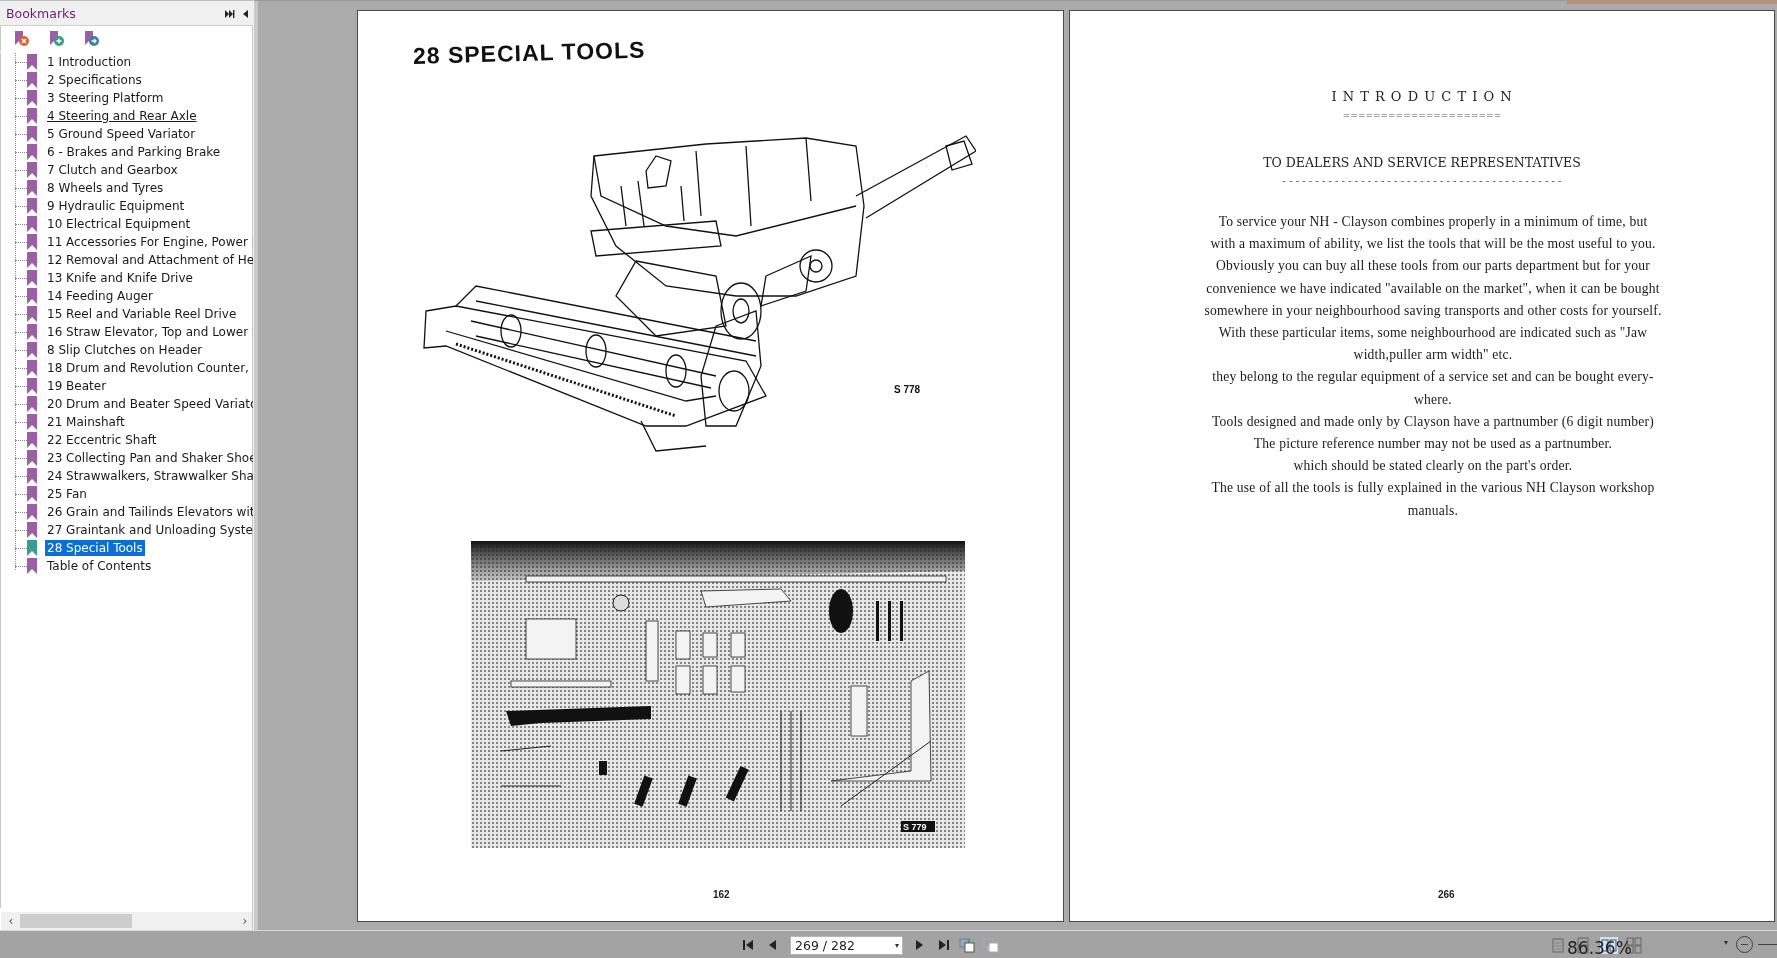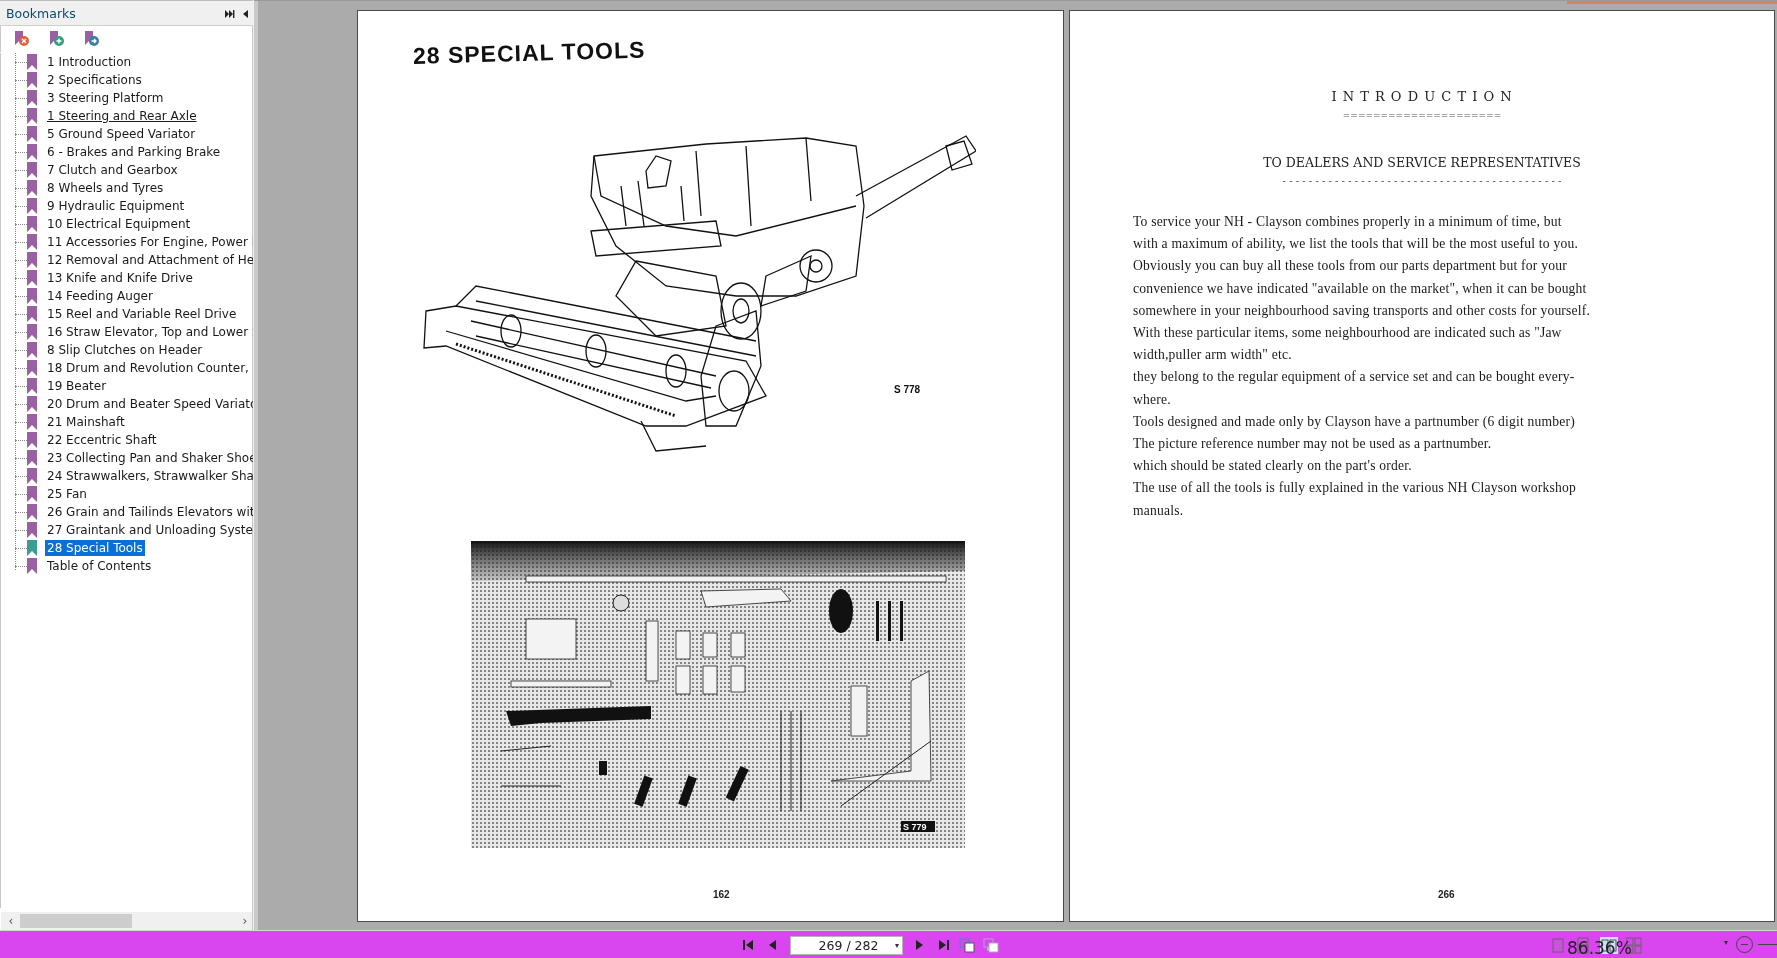--- a/index.html
+++ b/index.html
@@ -2,21 +2,21 @@
 <html><head>
 <meta charset="utf-8">
 <style>
   * { box-sizing: border-box; margin: 0; padding: 0; }
   html, body { width: 1777px; height: 958px; overflow: hidden; background: #f0f0f0; font-family: "DejaVu Sans", "Liberation Sans", sans-serif; }
   #app { position: relative; width: 1777px; height: 958px; }
 
   
   #sidebar { position: absolute; left: 0; top: 0; width: 253px; height: 930px; background: #fff; border-right: 1px solid #c8c8c8; }
   #sb-header { position: absolute; left: 0; top: 0; width: 253px; height: 26px; background: #f0f0f0; border-bottom: 1px solid #d0d0d0; border-top: 1px solid #bdbdbd; }
-  #sb-title { position: absolute; left: 6px; top: 5px; font-size: 12.5px; color: #0c4a6e; }
+  #sb-title { position: absolute; left: 6px; top: 5px; font-size: 12.5px; color: #701a75; }
   .sb-hbtn { position: absolute; top: 5px; width: 14px; height: 14px; cursor: pointer; }
   #sb-toolbar { position: absolute; left: 0; top: 26px; width: 253px; height: 26px; border-left: 1px solid #c8c8c8; }
   .bm-tool { position: absolute; top: 4px; width: 18px; height: 18px; cursor: pointer; }
   #sb-tree { position: absolute; left: 0; top: 53px; width: 253px; height: 855px; overflow: hidden; border-left: 1px solid #c8c8c8; }
   .tree-line { position: absolute; left: 14px; top: 0; width: 1px; border-left: 1px dotted #888; }
   .bm-item { position: absolute; left: 0; height: 18px; width: 253px; cursor: pointer; white-space: nowrap; }
   .bm-item .hline { position: absolute; left: 14px; top: 9px; width: 12px; border-top: 1px dotted #888; }
   .bm-item .ribbon { position: absolute; left: 26px; top: 1px; width: 10px; height: 16px; }
   .bm-item .lbl { position: absolute; left: 44px; top: 1px; font-size: 12px; color: #1a1a1a; line-height: 16px; padding: 0 2px; }
   .bm-item.selected .lbl { background: #0a6fd6; color: #fff; }
@@ -37,24 +37,24 @@
   
   .pg-title { position: absolute; left: 55px; top: 32px; font-family: "Liberation Sans", sans-serif; font-weight: bold; font-size: 23px; letter-spacing: 1px; color: #111; transform: rotate(-1.6deg); transform-origin: left center; }
   .fig-label { position: absolute; font-family: "Liberation Sans", sans-serif; font-weight: bold; font-size: 10px; color: #111; }
   .page-num { position: absolute; font-family: "Liberation Sans", sans-serif; font-size: 10px; font-weight: bold; color: #222; }
   #combine-drawing { position: absolute; left: 58px; top: 115px; width: 560px; height: 360px; }
   #tools-photo { position: absolute; left: 113px; top: 530px; width: 494px; height: 307px; }
 
   
   .intro-head { position: absolute; left: 0; width: 704px; text-align: center; font-family: "DejaVu Serif", "Liberation Serif", serif; color: #222; }
   .body-text { position: absolute; left: 63px; top: 200px; width: 600px; font-family: "Liberation Serif", "DejaVu Serif", serif; font-size: 13.6px; line-height: 22.2px; color: #1a1a1a; letter-spacing: 0.2px; }
-  .body-text p { margin: 0; }
+  .body-text p { margin: 0; text-align: center; }
 
   
-  #statusbar { position: absolute; left: 0; top: 930px; width: 1777px; height: 28px; background: #d946ef; border-top: 1px solid #d8d8d8; text-align: center; }
+  #statusbar { position: absolute; left: 0; top: 930px; width: 1777px; height: 28px; background: #a3a3a3; border-top: 1px solid #d8d8d8; }
   .nav-btn { position: absolute; top: 6px; width: 18px; height: 16px; cursor: pointer; }
   #page-field { position: absolute; left: 790px; top: 5px; width: 113px; height: 19px; background: #fff; border: 1px solid #b5b5b5; font-size: 12.5px; color: #222; padding-left: 4px; line-height: 17px; }
   #page-field .dd { position: absolute; right: 3px; top: 0; font-size: 8px; color: #333; }
   .view-btn { position: absolute; top: 6px; width: 18px; height: 17px; cursor: pointer; }
   .view-btn.active { background: #cde0f5; }
   #zoom-label { position: absolute; left: 1567px; top: 7px; font-size: 17px; color: #222; }
   #zoom-dd { position: absolute; left: 1724px; top: 7px; font-size: 8px; color: #333; cursor: pointer; }
   #zoom-out { position: absolute; left: 1736px; top: 5px; width: 17px; height: 17px; border: 1px solid #444; border-radius: 50%; cursor: pointer; }
   #zoom-out::after { content: ""; position: absolute; left: 4px; top: 7px; width: 7px; border-top: 1px solid #444; }
   #zoom-slider { position: absolute; left: 1758px; top: 13px; width: 19px; border-top: 1px solid #444; cursor: pointer; }
@@ -126,21 +126,21 @@
           <svg class="ribbon" viewBox="0 0 10 16">
             <path d="M0 0 H10 V16 L5 11 L0 16 Z" fill="#9b5fa4"></path>
           </svg>
           <span class="lbl">3 Steering Platform</span>
         </div>
       <div class="bm-item underlined" style="top:54px">
           <span class="hline"></span>
           <svg class="ribbon" viewBox="0 0 10 16">
             <path d="M0 0 H10 V16 L5 11 L0 16 Z" fill="#9b5fa4"></path>
           </svg>
-          <span class="lbl">1 Steering and Rear Axle</span>
+          <span class="lbl">4 Steering and Rear Axle</span>
         </div>
       <div class="bm-item" style="top:72px">
           <span class="hline"></span>
           <svg class="ribbon" viewBox="0 0 10 16">
             <path d="M0 0 H10 V16 L5 11 L0 16 Z" fill="#9b5fa4"></path>
           </svg>
           <span class="lbl">5 Ground Speed Variator</span>
         </div>
       <div class="bm-item" style="top:90px">
           <span class="hline"></span>

